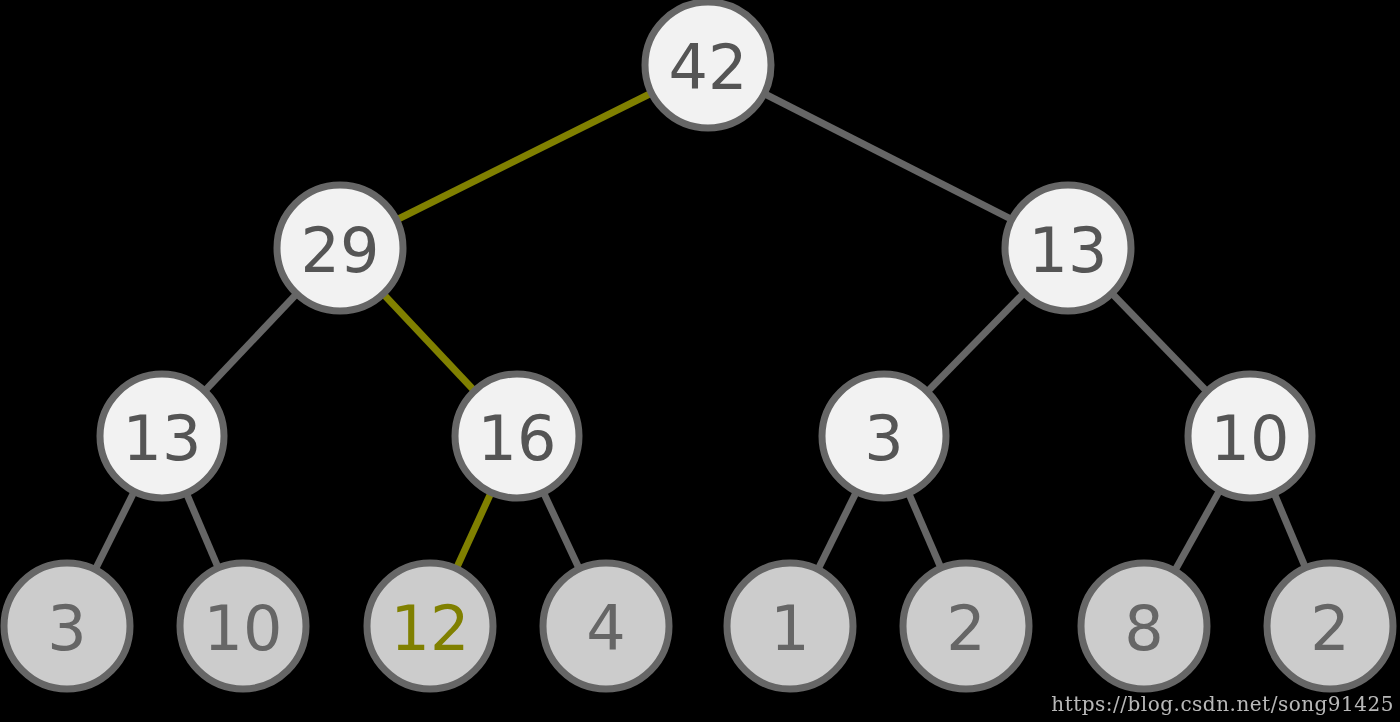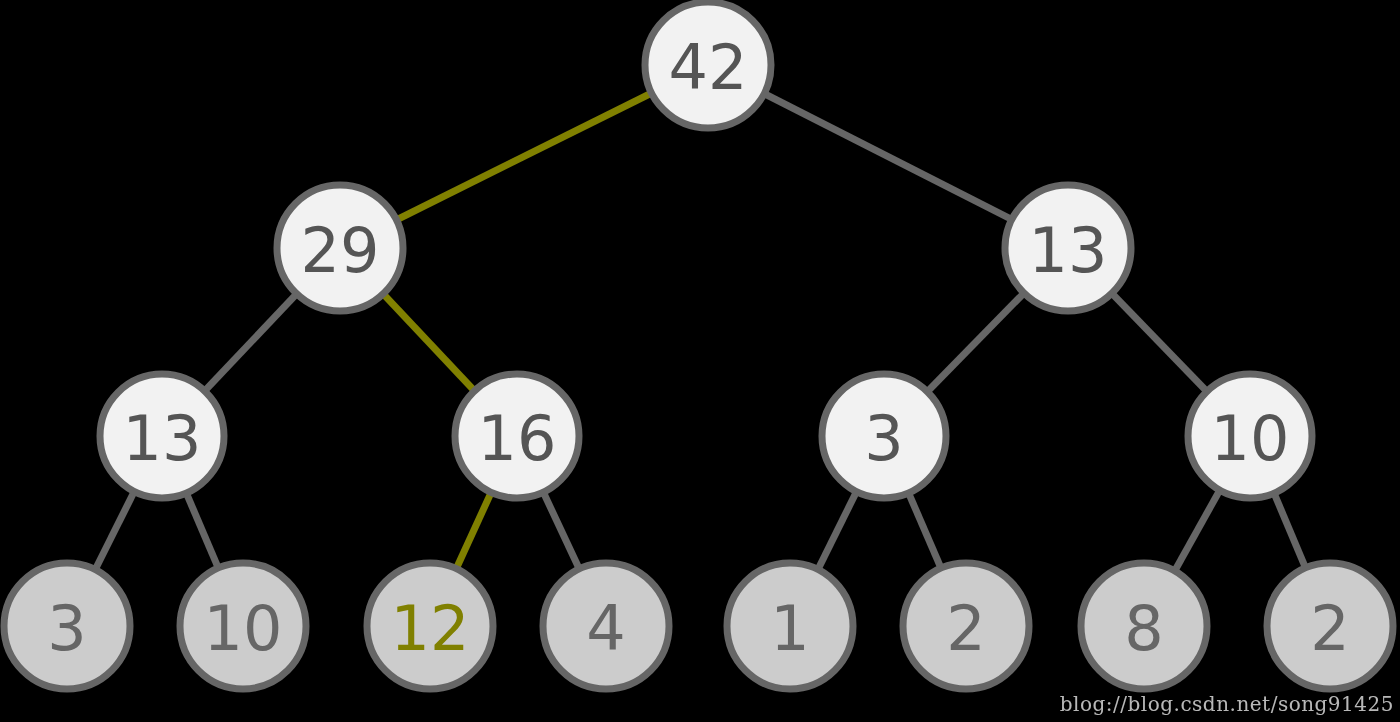--- a/index.html
+++ b/index.html
@@ -129,14 +129,14 @@
         <g>
           <circle cx="1144" cy="626" r="63" fill="#cccccc" stroke="#666666" class="node-circle"></circle>
           <text x="1144" y="628" class="node-label" font-size="62" fill="#666666">8</text>
         </g>
         <g>
           <circle cx="1330" cy="626" r="63" fill="#cccccc" stroke="#666666" class="node-circle"></circle>
           <text x="1330" y="628" class="node-label" font-size="62" fill="#666666">2</text>
         </g>
       </g>
   </svg>
-  <div class="watermark">blog://blog.csdn.net/song91425</div>
+  <div class="watermark">https://blog.csdn.net/song91425</div>
 </div>
 
 </body></html>

